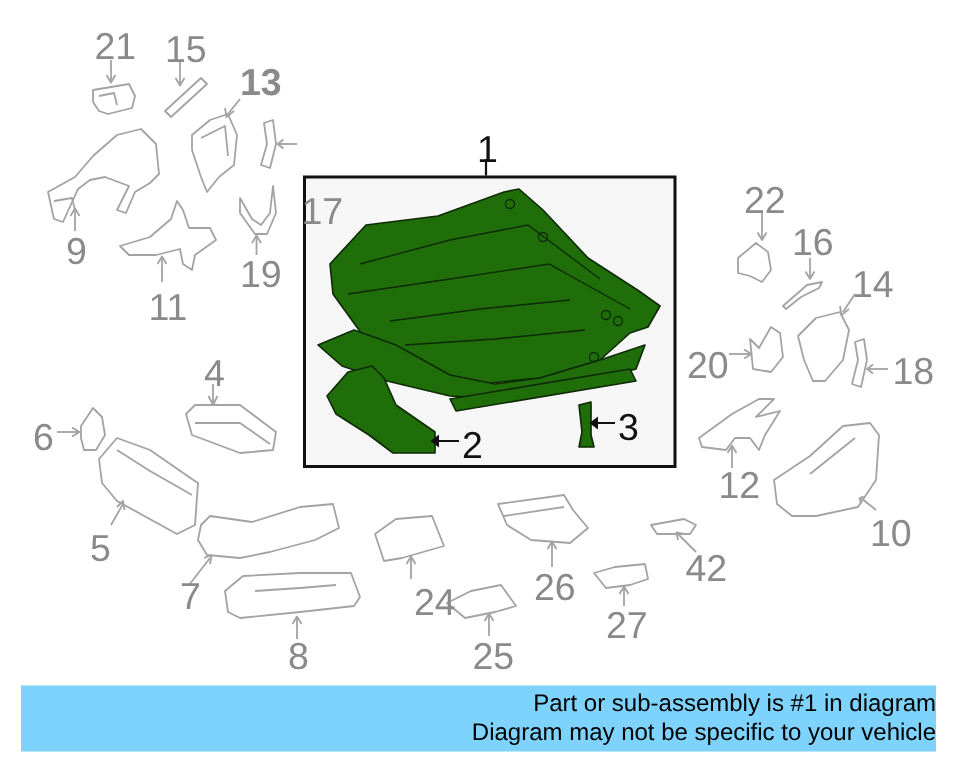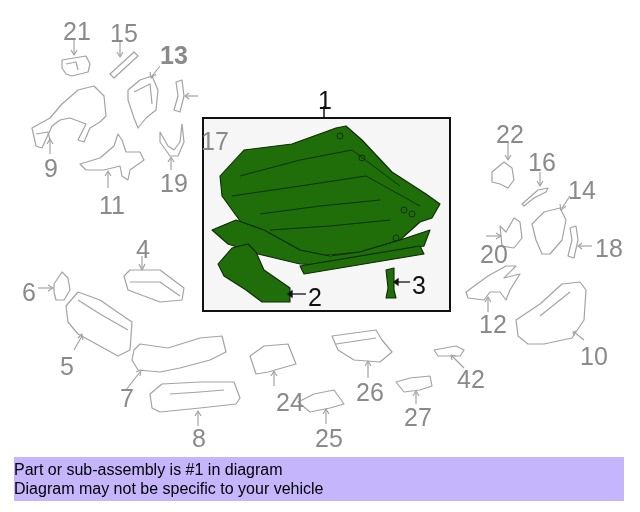--- a/index.html
+++ b/index.html
@@ -3,22 +3,22 @@
 <meta charset="utf-8">
 <style>
   html, body { margin:0; padding:0; }
   body { width:640px; height:512px; background:#ffffff; position:relative; overflow:hidden;
          font-family:"Liberation Sans", sans-serif; }
   #diagram { position:absolute; left:0; top:0; width:640px; height:512px; }
   .callout { position:absolute; font-family:"Liberation Sans", sans-serif; font-size:25px; color:#8a8a8a; line-height:1; }
   .callout.main { color:#111; }
   .assembly-box { position:absolute; left:202px; top:117px; width:245px; height:191px;
                   border:2px solid #111; background:#f6f6f6; }
-  .banner { position:absolute; left:14px; top:457px; width:610px; height:44px; background:#c4b5fd;
-            color:#000; text-align:left; font-size:16px; line-height:19px; padding-top:3px; box-sizing:border-box; }
+  .banner { position:absolute; left:14px; top:457px; width:610px; height:44px; background:#7dd3fc;
+            color:#000; text-align:right; font-size:16px; line-height:19px; padding-top:3px; box-sizing:border-box; }
   .banner div { white-space:nowrap; }
 </style>
 </head>
 <body>
 
 <svg id="diagram" viewBox="0 0 640 512" xmlns="http://www.w3.org/2000/svg">
   <g fill="none" stroke="#a3a3a3" stroke-width="1.2" stroke-linejoin="round">
 
     <g>
       <path d="M62 60 L86 56 L90 64 L88 72 L80 74 L72 76 L66 74 L62 68 Z"></path>
@@ -227,21 +227,21 @@
 <span class="callout" style="left:580px;top:344px;">10</span>
 <span class="callout" style="left:99px;top:193px;">11</span>
 <span class="callout" style="left:479px;top:312px;">12</span>
 <span class="callout" style="left:160px;top:43px;font-weight:bold;">13</span>
 <span class="callout" style="left:568px;top:178px;">14</span>
 <span class="callout" style="left:110px;top:21px;">15</span>
 <span class="callout" style="left:528px;top:150px;">16</span>
 <span class="callout" style="left:201px;top:87px;margin-top:42px;">17</span>
 <span class="callout" style="left:595px;top:236px;">18</span>
 <span class="callout" style="left:160px;top:171px;">19</span>
-<span class="callout" style="left:458px;top:242px;margin-left:22px;">20</span>
+<span class="callout" style="left:458px;top:232px;">20</span>
 <span class="callout" style="left:63px;top:19px;">21</span>
 <span class="callout" style="left:496px;top:122px;">22</span>
 <span class="callout" style="left:457px;top:367px;">42</span>
 <span class="callout" style="left:276px;top:390px;text-align:right;">24</span>
 <span class="callout" style="left:315px;top:426px;">25</span>
 <span class="callout" style="left:356px;top:380px;">26</span>
 <span class="callout" style="left:404px;top:405px;">27</span>
 
 <div class="banner">
   <div>Part or sub-assembly is #1 in diagram</div>

